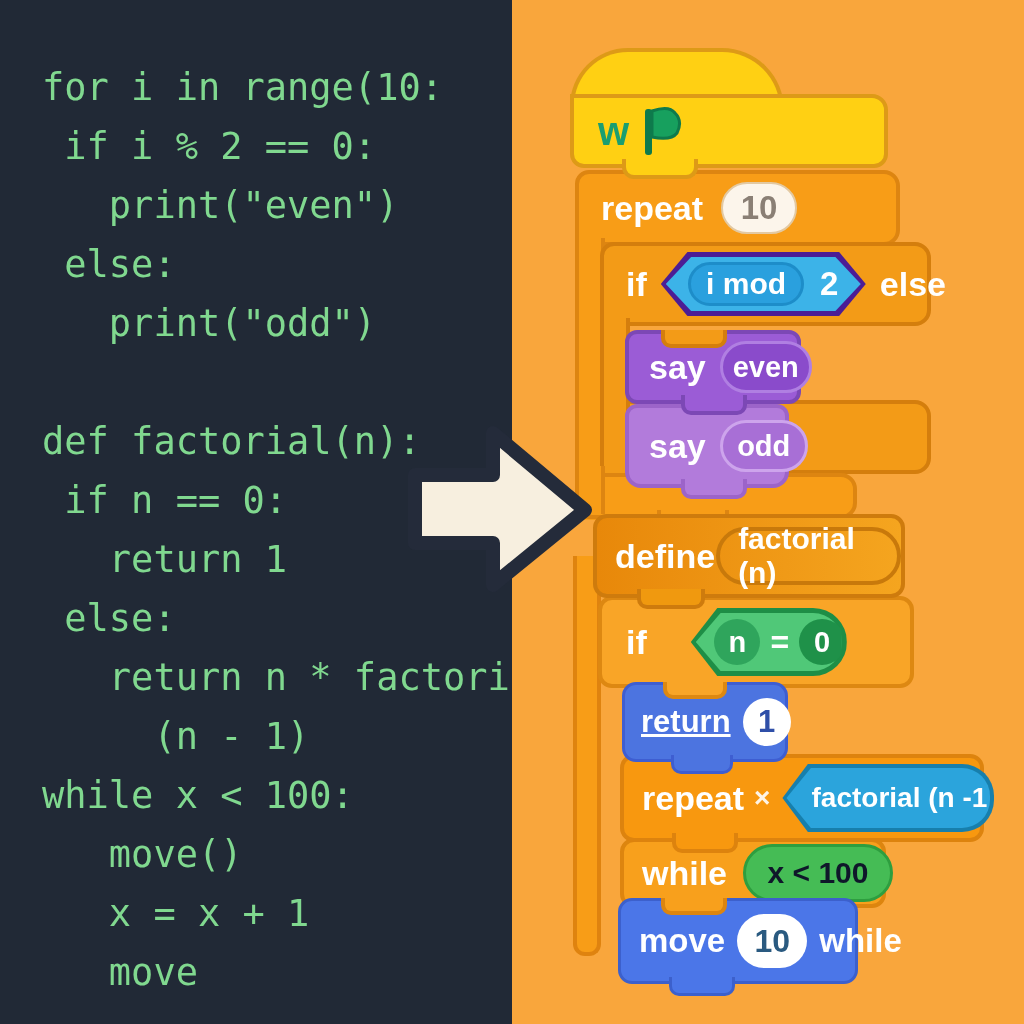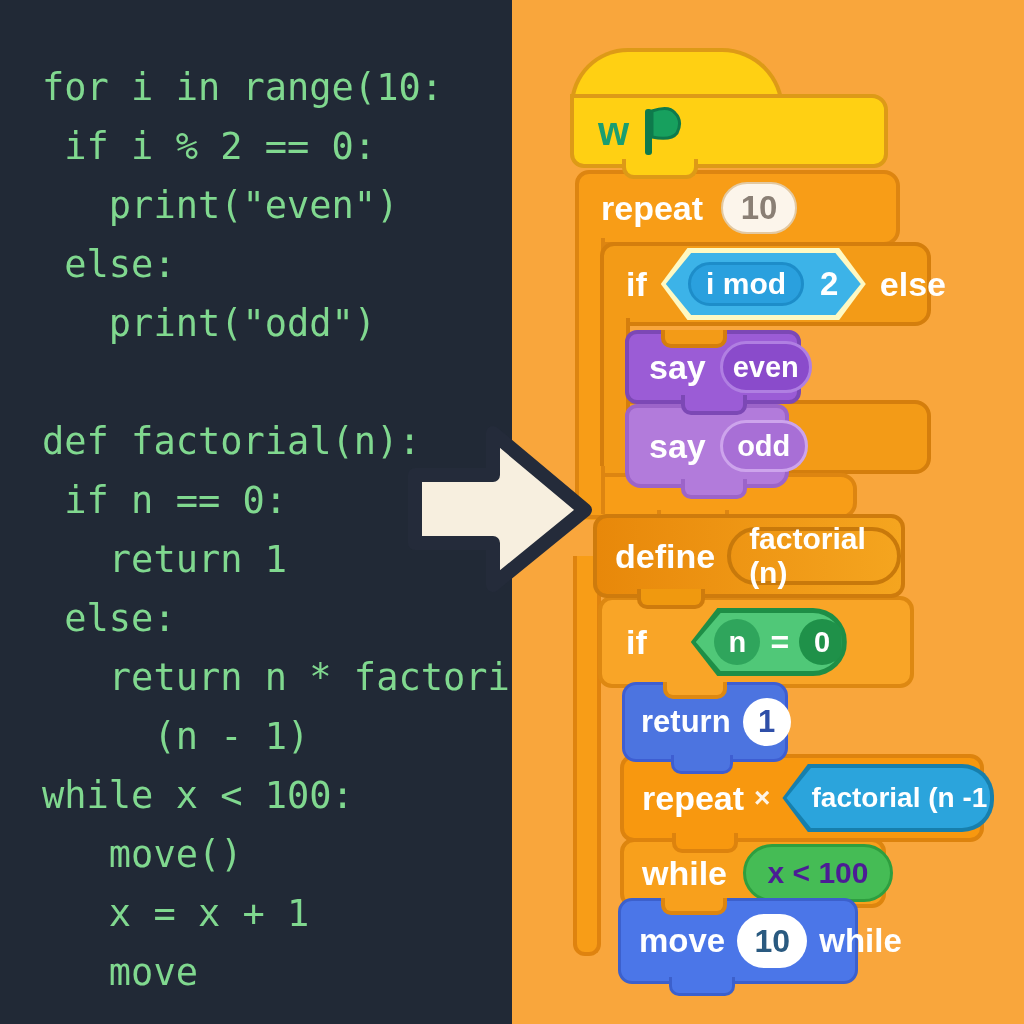--- a/index.html
+++ b/index.html
@@ -42,21 +42,21 @@
   
   .ifelse-top{left:88px;top:242px;width:331px;height:84px;background:#f39b17;border:4px solid #d47e0d;
               border-radius:14px 16px 16px 0;z-index:20;}
   .ifelse-row{padding-left:22px;gap:14px;}
   .if-label,.else-label{font-size:34px;}
   .ifelse-left-arm{left:88px;top:318px;width:30px;height:158px;background:#f39b17;border-left:4px solid #d47e0d;
               border-right:4px solid #d47e0d;z-index:21;}
   .ifelse-mid{left:88px;top:400px;width:331px;height:74px;background:#f39b17;border:4px solid #d47e0d;
               border-radius:0 16px 16px 0;z-index:20;}
   
-  .hex-outer{position:relative;width:205px;height:72px;background:#fef9c3;
+  .hex-outer{position:relative;width:205px;height:64px;background:#4c1d95;
              clip-path:polygon(0 50%,13% 0,87% 0,100% 50%,87% 100%,13% 100%);flex:none;}
   .hex-inner{position:absolute;left:5px;top:5px;right:5px;bottom:5px;background:#3cb3e8;
              clip-path:polygon(0 50%,13% 0,87% 0,100% 50%,87% 100%,13% 100%);
              display:flex;align-items:center;justify-content:center;gap:16px;}
   .imod-oval{width:116px;height:44px;background:#2aa0de;border:3px solid #1d8dc9;border-radius:24px;
              display:flex;align-items:center;justify-content:center;font-size:30px;font-weight:bold;color:#fff;}
   .hex-num{font-size:33px;font-weight:bold;color:#fff;}
   
   .say-even{left:113px;top:330px;width:176px;height:74px;background:#9b5cd6;border:4px solid #7c48b5;
             border-radius:12px;z-index:31;}
@@ -75,21 +75,21 @@
   .say-oval-odd{min-width:88px;height:52px;background:#a86fd6;border:3px solid #cda4ec;border-radius:26px;
             display:flex;align-items:center;justify-content:center;font-size:29px;font-weight:bold;color:#fff;padding:2px 12px;}
   
   .wrapper-arm{left:61px;top:556px;width:28px;height:400px;background:#f89d17;border:4px solid #df830f;
             border-top:none;border-radius:0 0 12px 12px;z-index:10;}
   
   .define{left:81px;top:514px;width:312px;height:84px;background:linear-gradient(90deg,#e8880a,#f5a51f);
             border:4px solid #ce7b0d;border-radius:14px;z-index:30;}
   .define::after{content:"";position:absolute;left:40px;bottom:-15px;width:60px;height:16px;background:#f0990f;
             border:4px solid #ce7b0d;border-top:none;border-radius:0 0 10px 10px;}
-  .define-row{padding-left:18px;gap:12px;}
+  .define-row{padding-left:18px;gap:1px;}
   .define-label{font-size:34px;}
   .define-oval{height:58px;border:4px solid #c8790b;border-radius:30px;display:flex;align-items:center;
             justify-content:center;padding:0 18px;font-size:30px;font-weight:bold;color:#fff;}
   
   .ifn0{left:86px;top:596px;width:316px;height:92px;background:#f9a527;border:4px solid #dd8812;
             border-radius:14px;z-index:20;}
   .ifn0-row{padding-left:24px;gap:44px;}
   .bool-outer{position:relative;width:156px;height:68px;background:#1e8e46;flex:none;
             border-radius:0 34px 34px 0;clip-path:polygon(0 50%,17% 0,100% 0,100% 100%,17% 100%);}
   .bool-inner{position:absolute;left:5px;top:5px;right:5px;bottom:5px;background:#50c878;
@@ -101,21 +101,21 @@
   .zero-circle{width:46px;height:46px;background:#1f9149;border-radius:50%;display:flex;align-items:center;
             justify-content:center;font-size:29px;font-weight:bold;color:#fff;flex:none;}
   
   .return{left:110px;top:682px;width:166px;height:80px;background:#4c74e0;border:3px solid #3e5ed1;
             border-radius:14px;z-index:30;}
   .return::before{content:"";position:absolute;left:38px;top:-3px;width:56px;height:13px;background:#f9a527;
             border:4px solid #dd8812;border-top:none;border-radius:0 0 10px 10px;}
   .return::after{content:"";position:absolute;left:46px;bottom:-15px;width:56px;height:16px;background:#4c74e0;
             border:3px solid #3e5ed1;border-top:none;border-radius:0 0 10px 10px;}
   .return-row{padding-left:16px;gap:12px;}
-  .return-label{font-size:31px;}
+  .return-label{font-size:31px;text-decoration:underline;}
   .one-circle{width:48px;height:48px;background:#ffffff;border-radius:50%;display:flex;align-items:center;
             justify-content:center;font-size:31px;font-weight:bold;color:#2f4fa8;flex:none;}
   
   .change{left:108px;top:754px;width:364px;height:88px;background:#f8980f;border:4px solid #dd830e;
             border-radius:14px;z-index:24;}
   .change::after{content:"";position:absolute;left:48px;bottom:-15px;width:58px;height:16px;background:#f8980f;
             border:4px solid #dd830e;border-top:none;border-radius:0 0 10px 10px;}
   .change-row{padding-left:18px;gap:10px;}
   .change-label{font-size:34px;}
   .change-x{font-size:28px;opacity:.9;margin-right:2px;}
@@ -124,21 +124,21 @@
   .chex-inner{position:absolute;left:4px;top:4px;right:4px;bottom:4px;background:#2ba4dc;
             border-radius:0 28px 28px 0;clip-path:polygon(0 50%,12% 0,100% 0,100% 100%,12% 100%);
             display:flex;align-items:center;justify-content:center;padding-left:22px;
             font-size:28px;font-weight:bold;color:#fff;white-space:nowrap;}
   
   .while{left:108px;top:838px;width:266px;height:70px;background:#f8a01c;border:4px solid #dd850f;
             border-radius:14px;z-index:20;}
   .while-row{padding-left:18px;gap:16px;}
   .while-label{font-size:34px;}
   .while-oval{width:150px;height:58px;background:#45bc55;border:3px solid #2e9e3f;border-radius:30px;
-            display:flex;align-items:center;justify-content:center;font-size:30px;font-weight:bold;color:#4c1d95;flex:none;}
+            display:flex;align-items:center;justify-content:center;font-size:30px;font-weight:bold;color:#0f172a;flex:none;}
   
   .move{left:106px;top:898px;width:240px;height:86px;background:#4b76e8;border:3px solid #3c60cc;
             border-radius:14px;z-index:30;}
   .move::before{content:"";position:absolute;left:40px;top:-3px;width:58px;height:13px;background:#f8a01c;
             border:4px solid #dd850f;border-top:none;border-radius:0 0 10px 10px;}
   .move::after{content:"";position:absolute;left:48px;bottom:-15px;width:60px;height:16px;background:#4b76e8;
             border:3px solid #3c60cc;border-top:none;border-radius:0 0 10px 10px;}
   .move-row{padding-left:18px;gap:12px;}
   .move-label,.step-label{font-size:33px;}
   .move-oval{width:70px;height:54px;background:#ffffff;border-radius:27px;display:flex;align-items:center;

